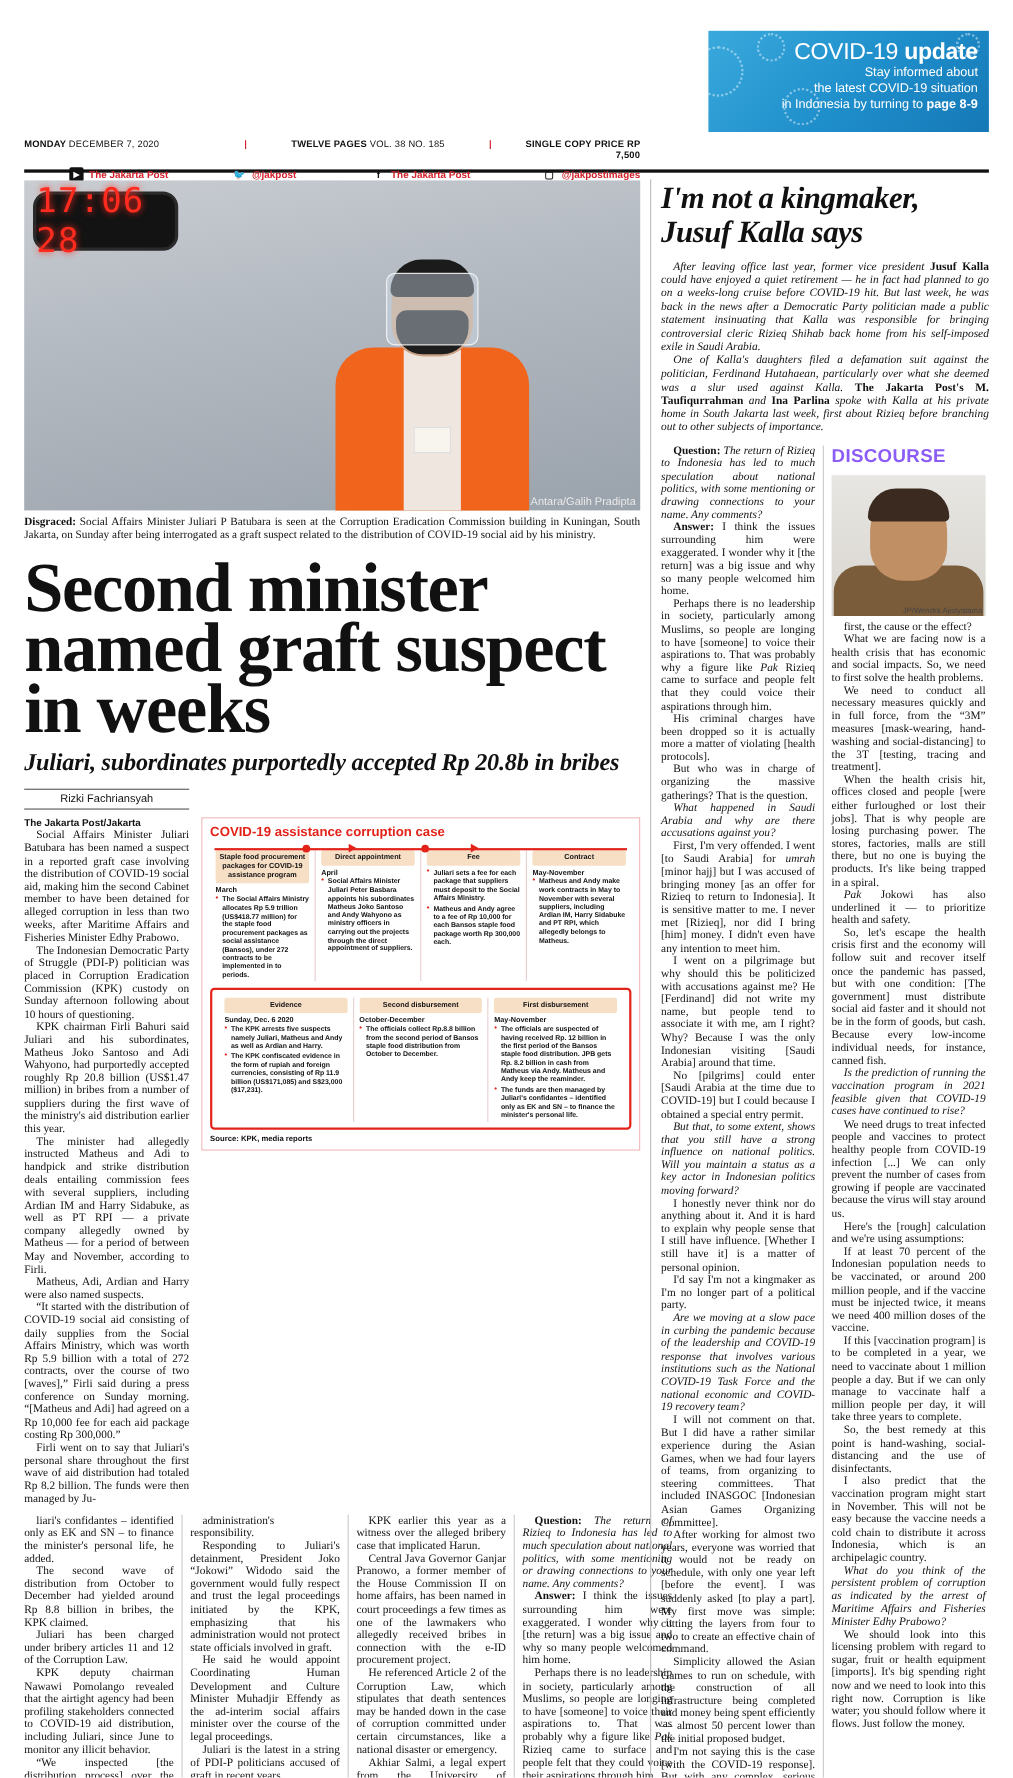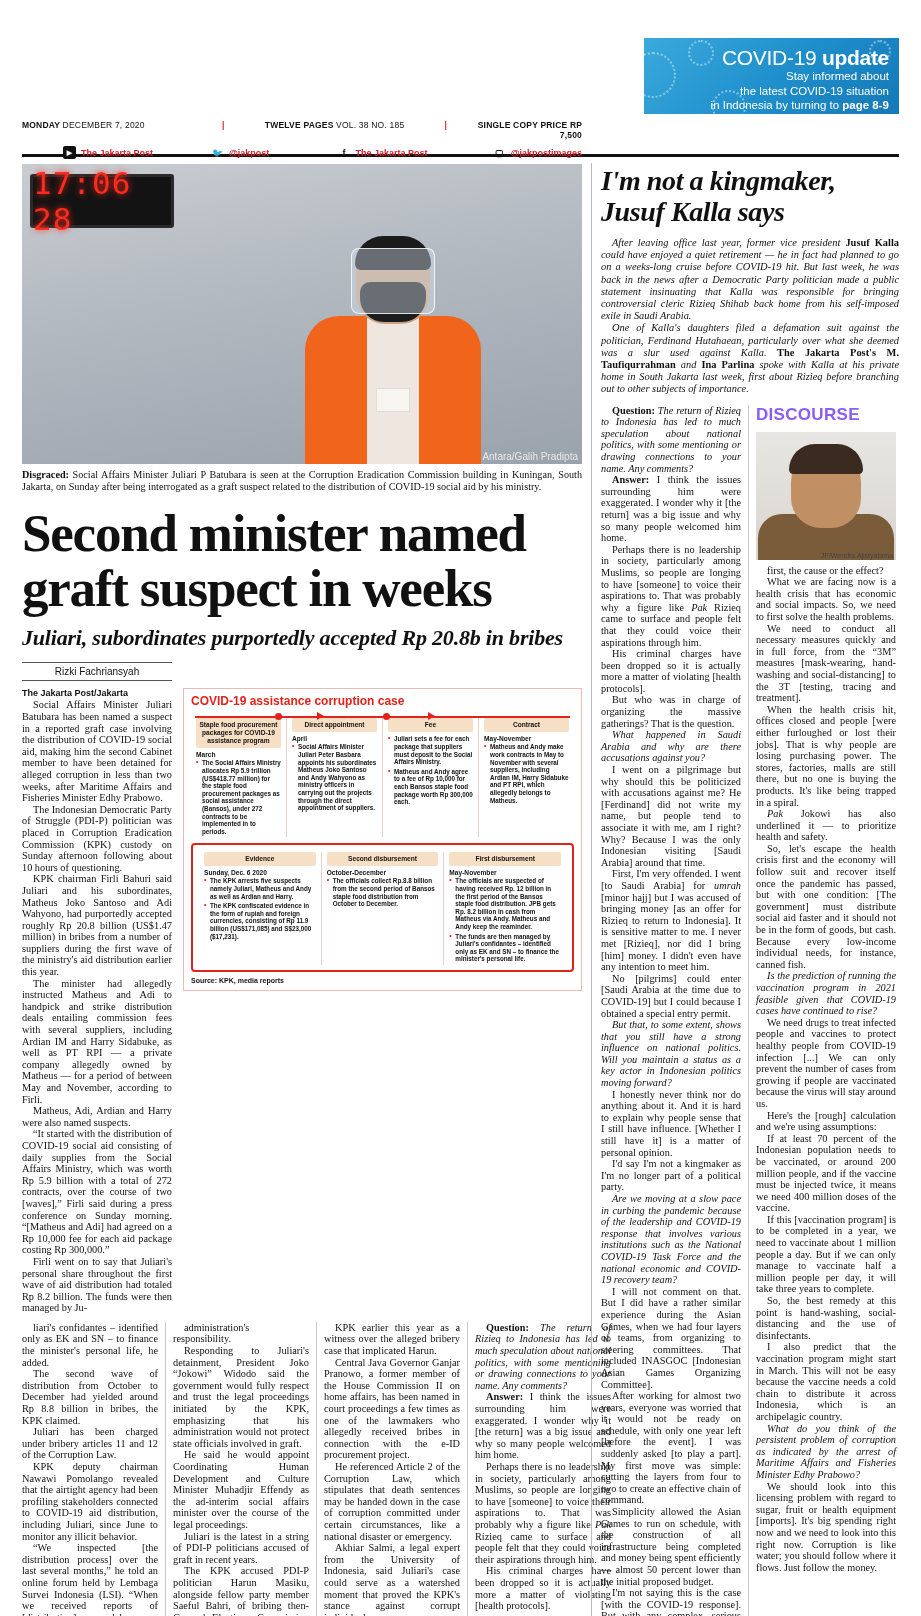--- a/index.html
+++ b/index.html
@@ -30,21 +30,21 @@
   }
   .anniv .yrs { font-size: 5px; color: #d1222b; font-weight: bold; letter-spacing: .3px; }
   .logo-text {
     font-family: "Liberation Serif", serif; font-weight: bold;
     font-size: 62px; line-height: 62px; letter-spacing: -2.2px; white-space: nowrap;
   }
   .logo-text .blk { color: #111; }
   .logo-text .red { color: #d1222b; }
 
   .covid-banner {
-    margin-left: auto; width: 255px; height: 76px; margin-top: 28px;
+    margin-left: auto; width: 255px; height: 92px; margin-top: 18px;
     background: linear-gradient(135deg,#3aa9dc 0%,#1e8ecb 55%,#1678b6 100%);
     color: #fff; position: relative; overflow: hidden;
     padding: 8px 10px 6px 10px; text-align: right;
   }
   .covid-banner .virus {
     position: absolute; border-radius: 50%; border: 2px dotted rgba(255,255,255,.45);
   }
   .cb1 { width: 46px; height: 46px; left: -14px; top: 14px; }
   .cb2 { width: 26px; height: 26px; left: 44px; top: 2px; }
   .cb3 { width: 34px; height: 34px; left: 68px; top: 52px; }
@@ -95,22 +95,22 @@
   .vrule { width: 1px; background: #bbb; margin: 6px 9px 0 9px; flex: 0 0 1px; }
   .right-col { flex: 1; }
 
   
   .lead-photo {
     width: 100%; height: 300px; margin-top: 7px; position: relative;
     background: linear-gradient(170deg,#c9cdd2 0%,#b4bac2 40%,#9aa2ab 100%);
     overflow: hidden;
   }
   .lp-clock {
-    position: absolute; left: 8px; top: 10px; width: 144px; height: 54px;
-    background: #131313; border: 3px solid #2a2a2a; border-radius: 3px;
+    position: absolute; left: 8px; top: 10px; width: 132px; height: 54px;
+    background: #131313; border: 3px solid #2a2a2a; border-radius: 14px;
     display: flex; align-items: center; justify-content: center;
     color: #ff2b1e; font-family: "DejaVu Sans Mono", monospace; font-size: 31px;
     letter-spacing: 1px; text-shadow: 0 0 7px #ff2b1e;
   }
   .lp-figure {
     position: absolute; right: 96px; bottom: 0; width: 186px; height: 226px;
   }
   .lp-head {
     position: absolute; left: 50%; transform: translateX(-50%); top: 0;
     width: 74px; height: 86px; background: #caa285; border-radius: 38px 38px 30px 30px;
@@ -144,21 +144,21 @@
     position: absolute; right: 4px; bottom: 2px; color: #e9e9e9;
     font-family: "Liberation Sans", sans-serif; font-size: 10px;
   }
   .photo-caption {
     font-size: 10.2px; line-height: 12.2px; margin-top: 5px; text-align: justify;
   }
   .photo-caption b { font-weight: bold; }
 
   .headline {
     font-family: "Liberation Serif", serif; font-weight: bold;
-    font-size: 53px; line-height: 55px; letter-spacing: -1.2px;
+    font-size: 64px; line-height: 55px; letter-spacing: -1.2px;
     margin-top: 13px;
   }
   .subhead {
     font-family: "Liberation Serif", serif; font-style: italic; font-weight: bold;
     font-size: 22px; line-height: 25px; margin-top: 9px; letter-spacing: -.2px;
   }
 
   .byline-block { width: 150px; margin-top: 12px; }
   .byline {
     font-family: "Liberation Sans", sans-serif; font-weight: normal; font-size: 10px;
@@ -494,22 +494,22 @@
 
       <div class="kalla-body">
         <div class="kb-col">
           <div class="qa" id="kq1">
               <p><b>Question:</b> <i>The return of Rizieq to Indonesia has led to much speculation about national politics, with some mentioning or drawing connections to your name. Any comments?</i></p>
               <p><b>Answer:</b> I think the issues surrounding him were exaggerated. I wonder why it [the return] was a big issue and why so many people welcomed him home.</p>
               <p>Perhaps there is no leadership in society, particularly among Muslims, so people are longing to have [someone] to voice their aspirations to. That was probably why a figure like <i>Pak</i> Rizieq came to surface and people felt that they could voice their aspirations through him.</p>
               <p>His criminal charges have been dropped so it is actually more a matter of violating [health protocols].</p>
               <p>But who was in charge of organizing the massive gatherings? That is the question.</p>
               <p><i>What happened in Saudi Arabia and why are there accusations against you?</i></p>
+              <p>First, I'm very offended. I went [to Saudi Arabia] for <i>umrah</i> [minor hajj] but I was accused of bringing money [as an offer for Rizieq to return to Indonesia]. It is sensitive matter to me. I never met [Rizieq], nor did I bring [him] money. I didn't even have any intention to meet him.</p>
               <p>I went on a pilgrimage but why should this be politicized with accusations against me? He [Ferdinand] did not write my name, but people tend to associate it with me, am I right? Why? Because I was the only Indonesian visiting [Saudi Arabia] around that time.</p>
-              <p>First, I'm very offended. I went [to Saudi Arabia] for <i>umrah</i> [minor hajj] but I was accused of bringing money [as an offer for Rizieq to return to Indonesia]. It is sensitive matter to me. I never met [Rizieq], nor did I bring [him] money. I didn't even have any intention to meet him.</p>
               <p>No [pilgrims] could enter [Saudi Arabia at the time due to COVID-19] but I could because I obtained a special entry permit.</p>
               <p><i>But that, to some extent, shows that you still have a strong influence on national politics. Will you maintain a status as a key actor in Indonesian politics moving forward?</i></p>
               <p>I honestly never think nor do anything about it. And it is hard to explain why people sense that I still have influence. [Whether I still have it] is a matter of personal opinion.</p>
               <p>I'd say I'm not a kingmaker as I'm no longer part of a political party.</p>
               <p><i>Are we moving at a slow pace in curbing the pandemic because of the leadership and COVID-19 response that involves various institutions such as the National COVID-19 Task Force and the national economic and COVID-19 recovery team?</i></p>
               <p>I will not comment on that. But I did have a rather similar experience during the Asian Games, when we had four layers of teams, from organizing to steering committees. That included INASGOC [Indonesian Asian Games Organizing Committee].</p>
               <p>After working for almost two years, everyone was worried that it would not be ready on schedule, with only one year left [before the event]. I was suddenly asked [to play a part]. My first move was simple: cutting the layers from four to two to create an effective chain of command.</p>
               <p>Simplicity allowed the Asian Games to run on schedule, with the construction of all infrastructure being completed and money being spent efficiently — almost 50 percent lower than the initial proposed budget.</p>
               <p>I'm not saying this is the case [with the COVID-19 response]. But with any complex, serious issue that involves [many stakeholders], a team must have clear, full authority, and the structure of the organization should be simple so that everyone knows what role they play.</p>
             </div>
@@ -529,21 +529,21 @@
               <p>We need to conduct all necessary measures quickly and in full force, from the “3M” measures [mask-wearing, hand-washing and social-distancing] to the 3T [testing, tracing and treatment].</p>
               <p>When the health crisis hit, offices closed and people [were either furloughed or lost their jobs]. That is why people are losing purchasing power. The stores, factories, malls are still there, but no one is buying the products. It's like being trapped in a spiral.</p>
               <p><i>Pak</i> Jokowi has also underlined it — to prioritize health and safety.</p>
               <p>So, let's escape the health crisis first and the economy will follow suit and recover itself once the pandemic has passed, but with one condition: [The government] must distribute social aid faster and it should not be in the form of goods, but cash. Because every low-income individual needs, for instance, canned fish.</p>
               <p><i>Is the prediction of running the vaccination program in 2021 feasible given that COVID-19 cases have continued to rise?</i></p>
               <p>We need drugs to treat infected people and vaccines to protect healthy people from COVID-19 infection [...] We can only prevent the number of cases from growing if people are vaccinated because the virus will stay around us.</p>
               <p>Here's the [rough] calculation and we're using assumptions:</p>
               <p>If at least 70 percent of the Indonesian population needs to be vaccinated, or around 200 million people, and if the vaccine must be injected twice, it means we need 400 million doses of the vaccine.</p>
               <p>If this [vaccination program] is to be completed in a year, we need to vaccinate about 1 million people a day. But if we can only manage to vaccinate half a million people per day, it will take three years to complete.</p>
               <p>So, the best remedy at this point is hand-washing, social-distancing and the use of disinfectants.</p>
-              <p>I also predict that the vaccination program might start in March. This will not be easy because the vaccine needs a cold chain to distribute it across Indonesia, which is an archipelagic country.</p>
+              <p>I also predict that the vaccination program might start in November. This will not be easy because the vaccine needs a cold chain to distribute it across Indonesia, which is an archipelagic country.</p>
               <p><i>What do you think of the persistent problem of corruption as indicated by the arrest of Maritime Affairs and Fisheries Minister Edhy Prabowo?</i></p>
               <p>We should look into this licensing problem with regard to sugar, fruit or health equipment [imports]. It's big spending right now and we need to look into this right now. Corruption is like water; you should follow where it flows. Just follow the money.</p>
             </div>
         </div>
       </div>
     </div>
 
   </div>
 </div>
 

